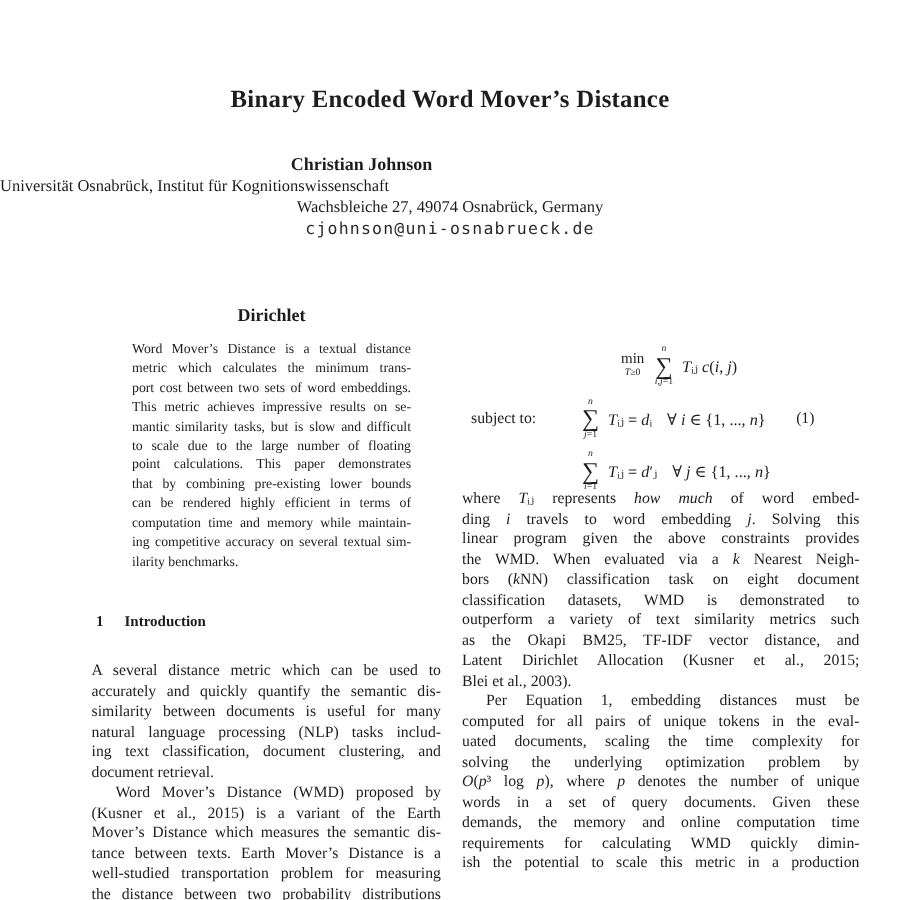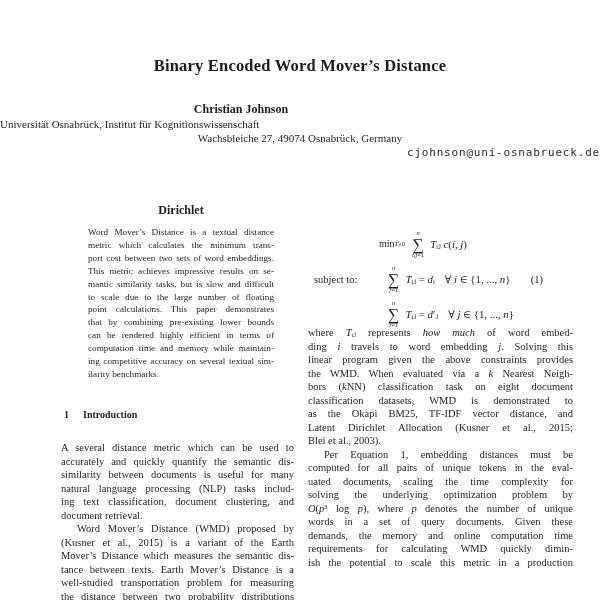--- a/index.html
+++ b/index.html
@@ -16,21 +16,21 @@
     position:absolute; top:56px; left:0; width:600px;
     text-align:center; font-weight:bold; font-size:16.5px; letter-spacing:0.2px;
   }
   .author-name {
     position:absolute; top:102px; left:0; width:482px;
     text-align:center; font-weight:bold; font-size:12px;
   }
   .affil-1 { position:absolute; top:118px; left:0; width:526px; text-align:left; font-size:11px; }
   .affil-2 { position:absolute; top:132px; left:0; width:600px; text-align:center; font-size:11px; }
   .email {
-    position:absolute; top:146px; left:0; width:600px; text-align:right;
+    position:absolute; top:146px; left:0; width:600px; text-align:center;
     font-family:"DejaVu Sans Mono","Liberation Mono",monospace;
     font-size:11px; letter-spacing:0.8px; color:#2a2a2a;
   }
 
   
   .col-left  { position:absolute; left:61px;  top:0; width:233px; height:600px; overflow:hidden; }
   .col-right { position:absolute; left:308px; top:0; width:265px; height:600px; overflow:hidden; }
 
   .abstract-heading {
     position:absolute; top:203px; left:27px; width:186px;
@@ -49,21 +49,21 @@
   .pline { min-height:1em; }
   .pline.just { text-align:justify; text-align-last:justify; }
   .pline.find { text-indent:16px; }
 
   
   .eqblock { position:absolute; top:228px; left:0; width:265px; }
   .eqrow { position:relative; display:flex; align-items:center; height:32px; margin-bottom:3px; }
   .eqrow.obj  { padding-left:71px; }
   .eqrow.crow { padding-left:80px; }
   .subject-to { position:absolute; left:6px; font-size:10.5px; }
-  .minop { display:inline-flex; flex-direction:row; align-items:center; line-height:1; margin-right:7px; }
+  .minop { display:inline-flex; flex-direction:column; align-items:center; line-height:1; margin-right:7px;margin-left:35px; }
   .min-main { font-size:10px; }
   .min-sub  { font-size:6.5px; margin-top:1px; }
   .bigsum { display:inline-flex; flex-direction:column; align-items:center; line-height:1; margin-right:6px; }
   .sum-lim { font-size:6.5px; line-height:6.5px; }
   .sigma   { font-size:16px; line-height:15px; }
   .eqbody { font-size:10.8px; white-space:nowrap; }
   .quant  { font-size:10.8px; margin-left:10px; white-space:nowrap; }
   .eq-number { position:absolute; right:30px; font-size:10.5px; }
 
   i { font-style:italic; }
@@ -156,20 +156,21 @@
     </div>
 
     <div class="rc-body">
       <div>
           <div class="pline just">where <i>T</i>ᵢⱼ represents <i>how much</i> of word embed-</div>
           <div class="pline just">ding <i>i</i> travels to word embedding <i>j</i>.  Solving this</div>
           <div class="pline just">linear program given the above constraints provides</div>
           <div class="pline just">the WMD. When evaluated via a <i>k</i> Nearest Neigh-</div>
           <div class="pline just">bors (<i>k</i>NN) classification task on eight document</div>
           <div class="pline just">classification datasets, WMD is demonstrated to</div>
+          <div class="pline just">outperform a variety of text similarity metrics such</div>
           <div class="pline just">as the Okapi BM25, TF-IDF vector distance, and</div>
           <div class="pline just">Latent Dirichlet Allocation (Kusner et al., 2015;</div>
           <div class="pline">Blei et al., 2003).</div>
         </div>
       <div>
           <div class="pline just find">Per Equation 1, embedding distances must be</div>
           <div class="pline just">computed for all pairs of unique tokens in the eval-</div>
           <div class="pline just">uated documents, scaling the time complexity for</div>
           <div class="pline just">solving the underlying optimization problem by</div>
           <div class="pline just"><i>O</i>(<i>p</i>³ log <i>p</i>), where <i>p</i> denotes the number of unique</div>

